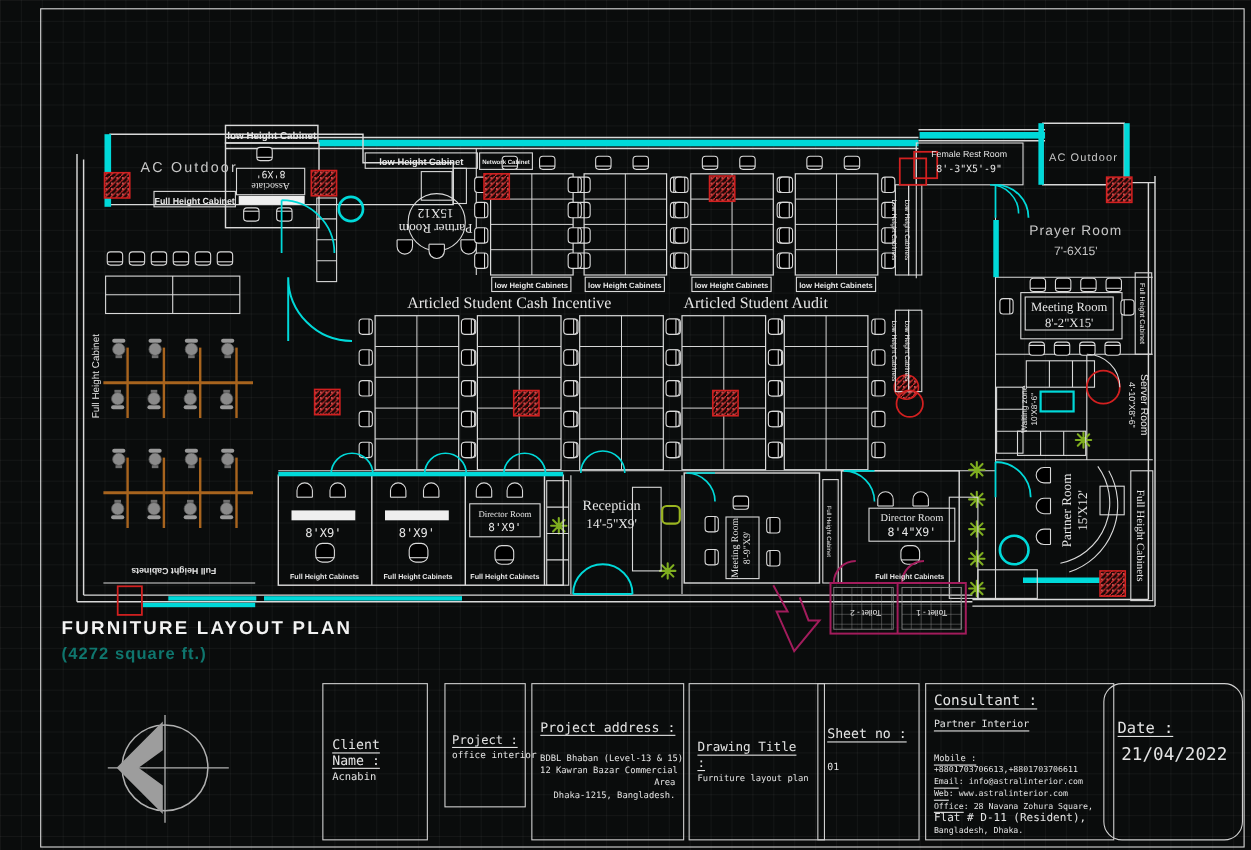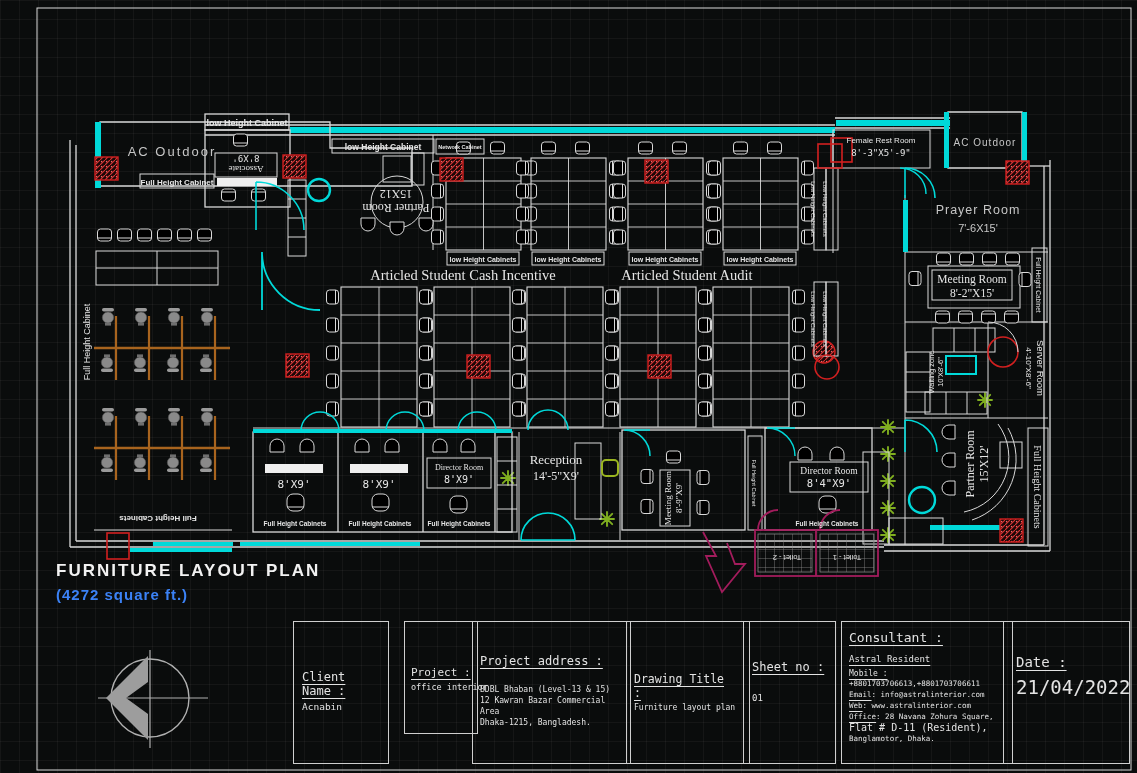--- a/index.html
+++ b/index.html
@@ -20,21 +20,21 @@
   .sans{font-family:"Liberation Sans",sans-serif;}
   .ser{font-family:"Liberation Serif",serif;}
   .cad{font-family:"DejaVu Sans Mono",monospace;}
   .b{font-weight:bold;}
   .dim{fill:#c6c6c6;}
   .mid{text-anchor:middle;}
   
   #main-title{position:absolute;left:56px;top:561px;color:#f2f2f2;
      font-family:"Liberation Sans",sans-serif;font-weight:bold;font-size:17px;
      letter-spacing:2px;}
-  #sub-title{position:absolute;left:56px;top:586px;color:#3b82f6;
+  #sub-title{position:absolute;left:56px;top:586px;color:#0f766e;
      font-family:"Liberation Sans",sans-serif;font-weight:bold;font-size:15px;
      letter-spacing:1px;}
   
   .tb-box{position:absolute;border:1px solid #cfcfcf;box-sizing:border-box;
      color:#e3e3e3;font-family:"DejaVu Sans Mono",monospace;}
   .tb-label{text-decoration:underline;text-underline-offset:3px;}
   .tb-sm{font-size:8px;line-height:11px;white-space:nowrap;}
   .nb{white-space:nowrap;}
 </style>
 </head>
@@ -576,44 +576,44 @@
 
 <div>
   <div class="tb-box" style="left:293px;top:621px;width:96px;height:143px;padding:48px 8px 0 8px;">
     <div style="font-size:12px;"><span class="tb-label">Client Name :</span></div>
     <div style="font-size:9.5px;margin-top:3px;">Acnabin</div>
   </div>
   <div class="tb-box" style="left:404px;top:621px;width:74px;height:113px;padding:44px 6px 0 6px;">
     <div style="font-size:11px;"><span class="tb-label">Project :</span></div>
     <div style="font-size:8.5px;margin-top:3px;" class="nb">office interior</div>
   </div>
-  <div class="tb-box" style="left:472px;top:621px;width:159px;height:143px;padding:32px 7px 0 7px;">
+  <div class="tb-box" style="left:483px;top:621px;width:139px;height:143px;padding:32px 7px 0 7px;text-align:right;">
     <div style="font-size:12px;"><span class="tb-label">Project address :</span></div>
     <div class="tb-sm" style="margin-top:16px;">BDBL Bhaban (Level-13 &amp; 15)</div>
     <div class="tb-sm">12 Kawran Bazar Commercial</div>
     <div class="tb-sm">Area</div>
     <div class="tb-sm">Dhaka-1215, Bangladesh.</div>
   </div>
   <div class="tb-box" style="left:626px;top:621px;width:124px;height:143px;padding:50px 19px 0 7px;">
     <div style="font-size:11.5px;"><span class="tb-label">Drawing Title :</span></div>
     <div style="font-size:8px;margin-top:3px;" class="nb">Furniture layout plan</div>
   </div>
   <div class="tb-box" style="left:743px;top:621px;width:93px;height:143px;padding:38px 8px 0 8px;">
     <div style="font-size:12px;"><span class="tb-label">Sheet no :</span></div>
     <div style="font-size:9px;margin-top:19px;">01</div>
   </div>
   <div class="tb-box" style="left:841px;top:621px;width:172px;height:143px;padding:8px 6px 0 7px;">
     <div style="font-size:13px;"><span class="tb-label">Consultant :</span></div>
-    <div style="font-size:9px;margin-top:9px;"><span class="tb-label">Astral Resident</span></div>
-    <div class="tb-sm" style="margin-top:4px;"><span class="tb-label">Mobile :</span></div>
+    <div style="font-size:9px;margin-top:9px;"><span class="tb-label">Partner Interior</span></div>
+    <div class="tb-sm" style="margin-top:20px;"><span class="tb-label">Mobile :</span></div>
     <div style="font-size:7.5px;line-height:10px;" class="nb">+8801703706613,+8801703706611</div>
     <div style="font-size:7.5px;line-height:11px;" class="nb"><span class="tb-label">Email</span><span>: info@astralinterior.com</span></div>
     <div style="font-size:7.5px;line-height:11px;" class="nb"><span class="tb-label">Web</span><span>: www.astralinterior.com</span></div>
     <div style="font-size:7.5px;line-height:11px;" class="nb"><span class="tb-label">Office</span><span>: 28 Navana Zohura Square,</span></div>
     <div style="font-size:10px;line-height:11px;" class="nb">Flat # D-11 (Resident),</div>
-    <div style="font-size:7.5px;line-height:11px;" class="nb">Banglamotor, Dhaka.</div>
+    <div style="font-size:7.5px;line-height:11px;" class="nb">Bangladesh, Dhaka.</div>
   </div>
-  <div class="tb-box" style="left:1003px;top:621px;width:127px;height:143px;padding:32px 10px 0 12px;">
+  <div class="tb-box" style="left:1003px;top:621px;width:127px;height:143px;padding:32px 10px 0 12px;border-radius:17px;">
     <div style="font-size:14px;"><span class="tb-label">Date :</span></div>
-    <div style="font-size:19px;margin-top:6px;" class="nb">21/04/2022</div>
+    <div style="font-size:16px;margin-top:6px;text-align:center;" class="nb">21/04/2022</div>
   </div>
 </div>
 </div>
 
 </body></html>

